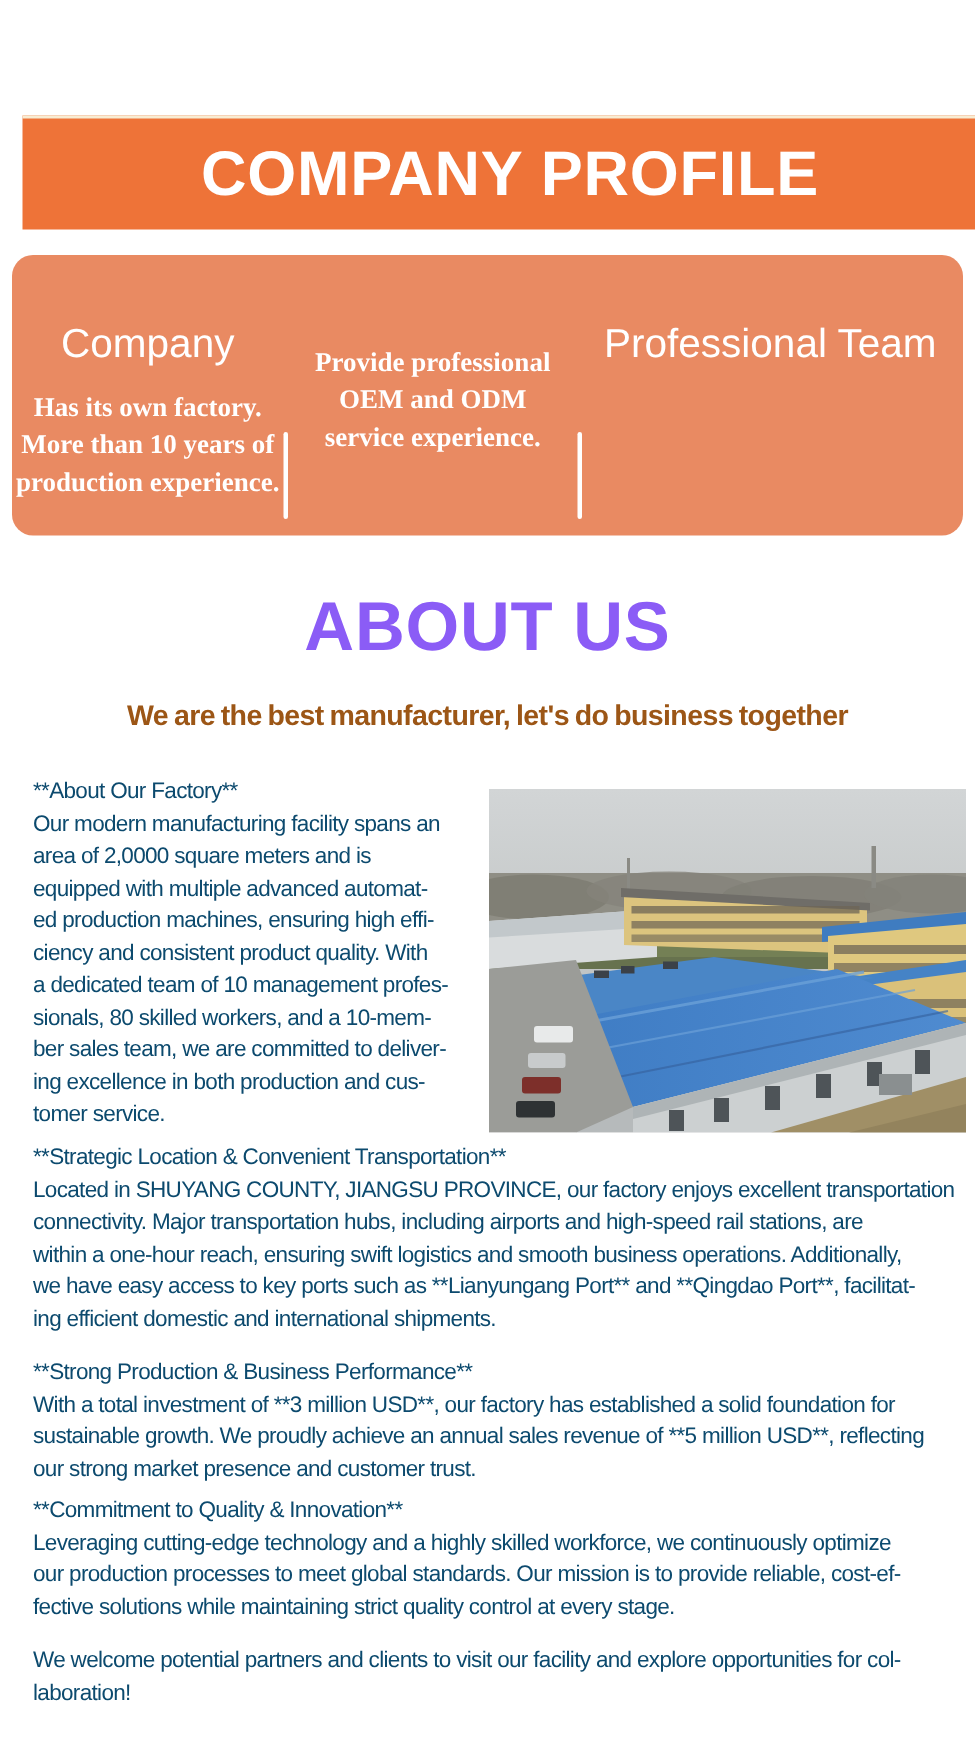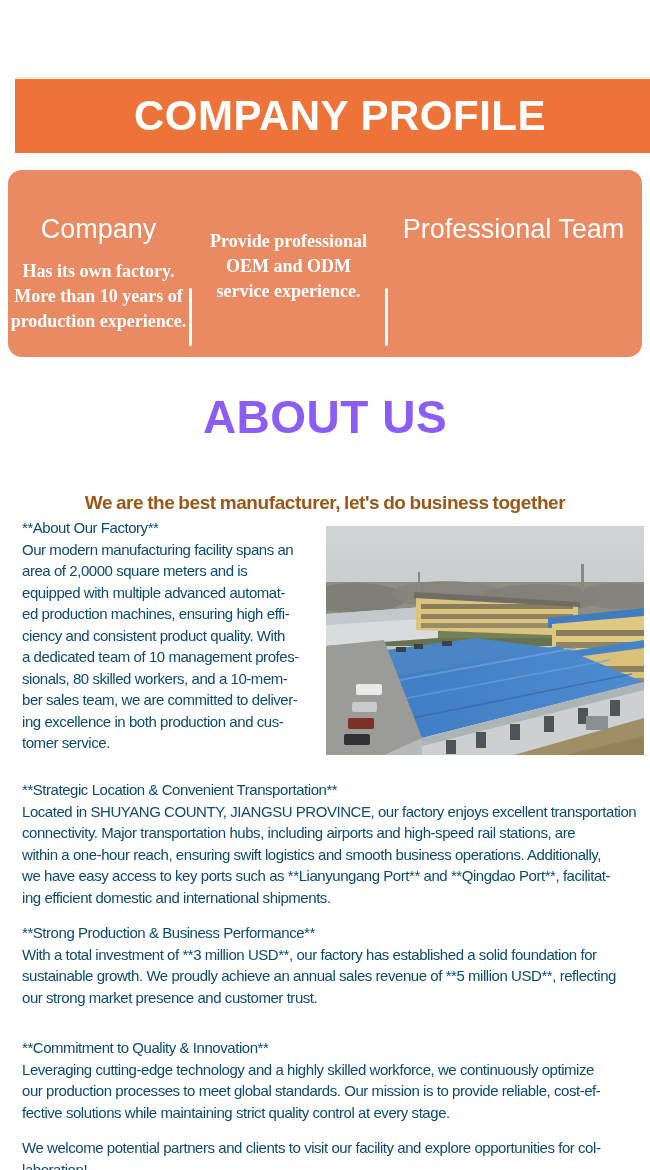--- a/index.html
+++ b/index.html
@@ -49,42 +49,42 @@
     margin-top:74px; flex:0 0 3px;
   }
 
   
   .about-heading {
     position:absolute; top:390px; left:0; width:650px;
     text-align:center;
     font-size:46px; font-weight:700; color:#8b5cf6; letter-spacing:0.5px;
   }
   .about-subtitle {
-    position:absolute; top:492px; left:0; width:650px;
+    position:absolute; top:467px; left:0; width:650px;
     text-align:center;
     font-size:19px; font-weight:700; color:#9C5616; letter-spacing:-0.4px;
     word-spacing:-1px;
   }
 
   
   .content {
     position:absolute; top:517px; left:22px; width:628px;
   }
   .body-text {
     font-size:15px; line-height:21.5px; letter-spacing:-0.45px;
     color:#0c4a6e;
     white-space:pre;
   }
   .intro-row { display:flex; align-items:flex-start; }
   .intro-text { width:304px; flex:0 0 304px; }
   .factory-photo { margin-top:9px; display:block; }
 
-  .para-location    { margin-top:24px; }
+  .para-location    { margin-top:6px; }
   .para-performance { margin-top:14px; }
-  .para-commitment  { margin-top:29px; }
+  .para-commitment  { margin-top:6px; }
   .para-welcome     { margin-top:14px; }
 </style>
 </head>
 <body>
 
 <div class="banner">
   <div class="banner-title">COMPANY PROFILE</div>
 </div>
 
 <div class="features">

